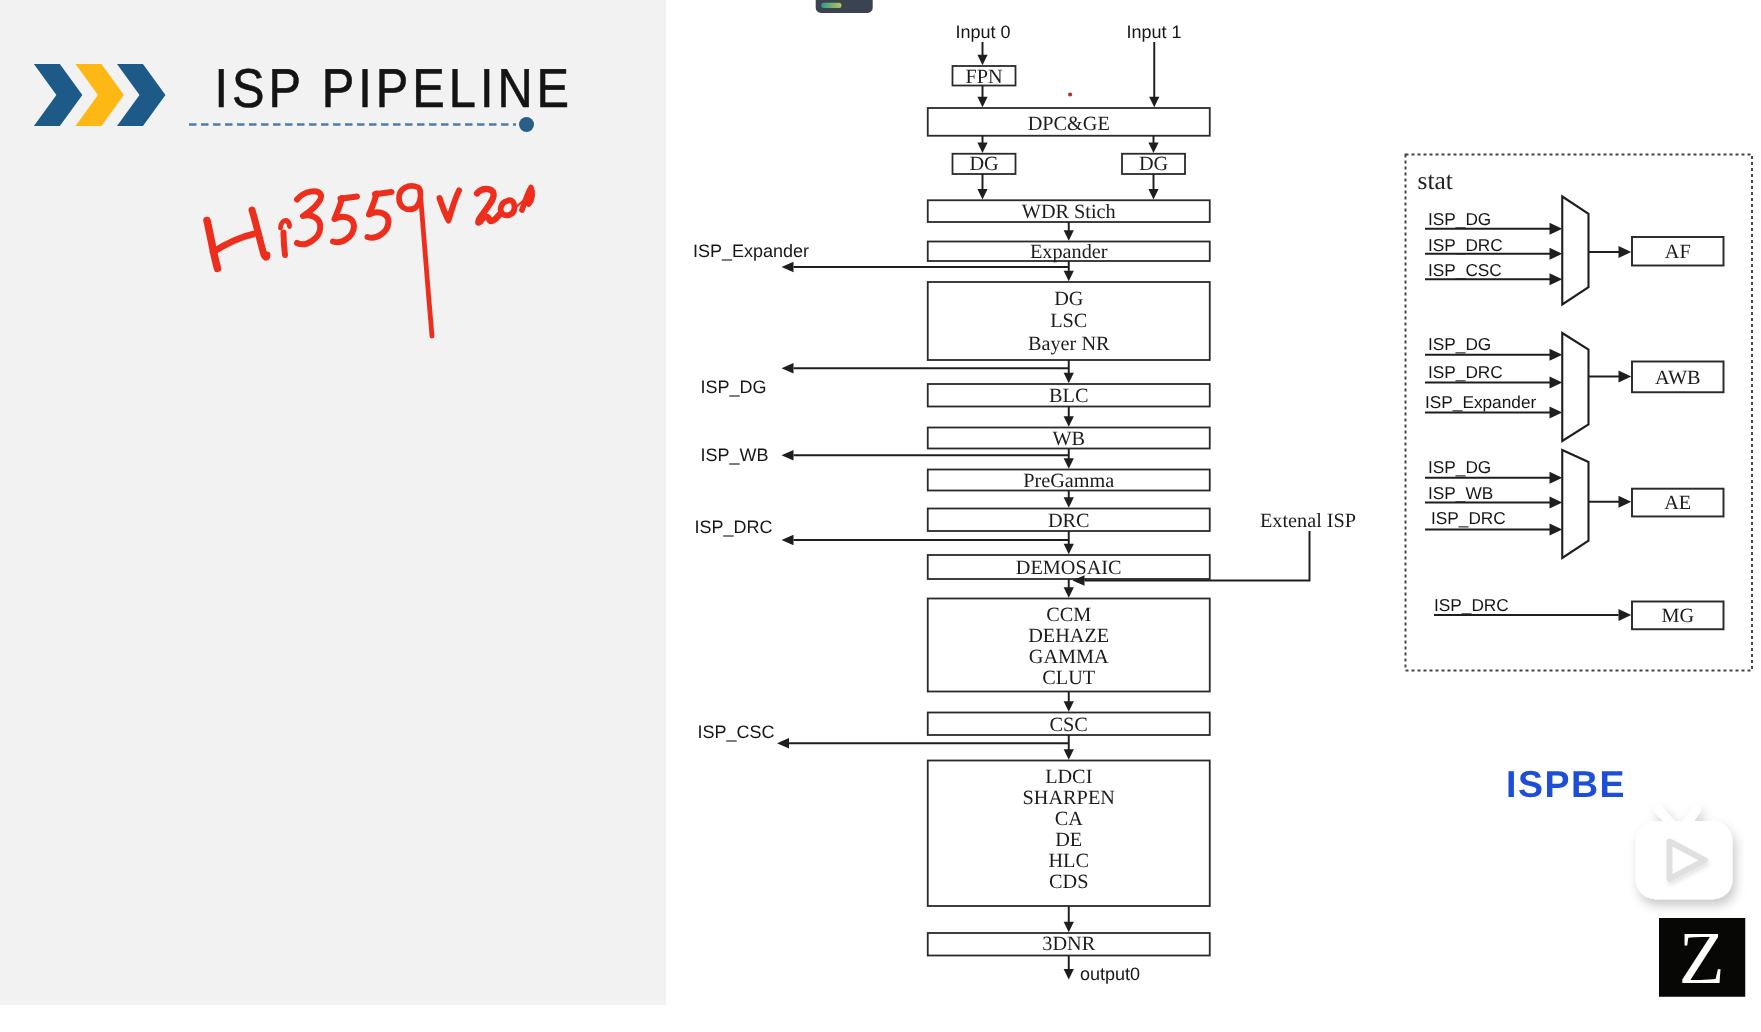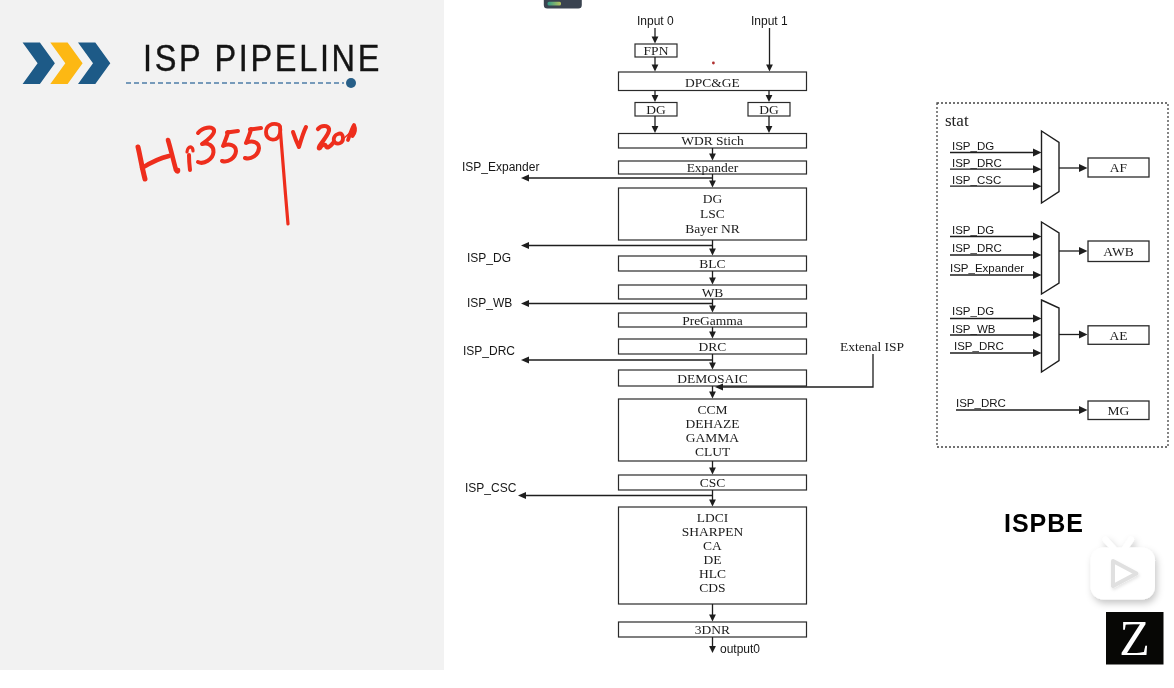--- a/index.html
+++ b/index.html
@@ -2,21 +2,21 @@
 <html><head>
 <meta charset="utf-8">
 <style>
   html,body{margin:0;padding:0;}
   body{width:1174px;height:688px;position:relative;background:#ffffff;overflow:hidden;
        font-family:"Liberation Sans",sans-serif;}
   #leftpanel{position:absolute;left:0;top:0;width:444px;height:670px;background:#f2f2f2;}
   #title{position:absolute;left:143px;top:37.5px;font-size:36.5px;letter-spacing:3px;color:#141414;-webkit-text-stroke:0.4px #141414;
          font-family:"Liberation Sans",sans-serif;transform:scaleX(0.89);transform-origin:0 0;
          white-space:nowrap;}
-  #ispbe{position:absolute;left:1004px;top:509px;font-size:25px;font-weight:bold;color:#000000;
+  #ispbe{position:absolute;left:1004px;top:509px;font-size:25px;font-weight:bold;color:#1d4ed8;
          letter-spacing:1px;text-align:right;}
   svg{position:absolute;left:0;top:0;}
 </style>
 </head>
 <body>
 <div id="leftpanel"></div>
 <div id="title">ISP PIPELINE</div>
 <div id="ispbe">ISPBE</div>
 <svg width="1174" height="688" viewBox="0 0 1174 688">
   <defs>

